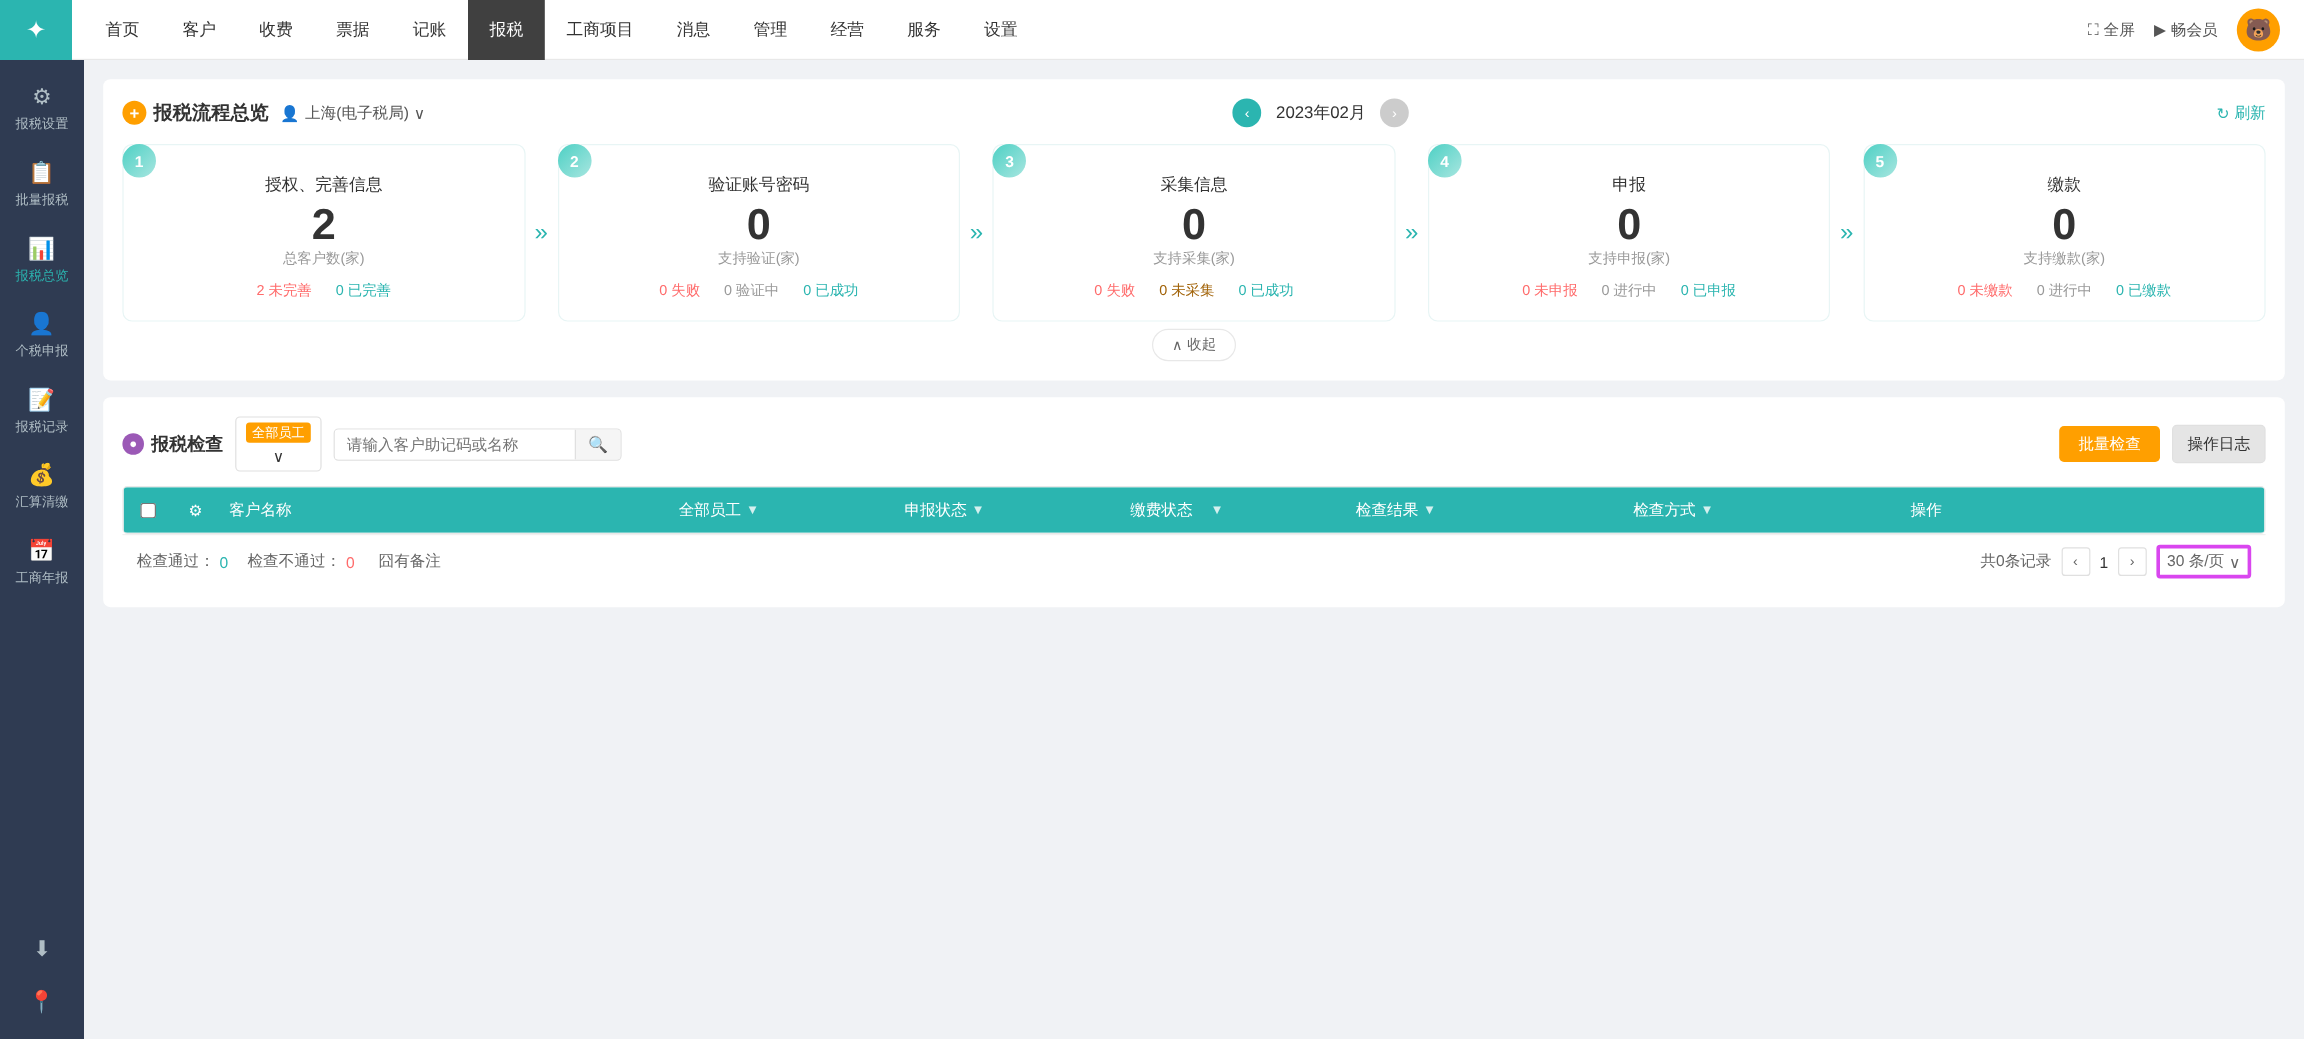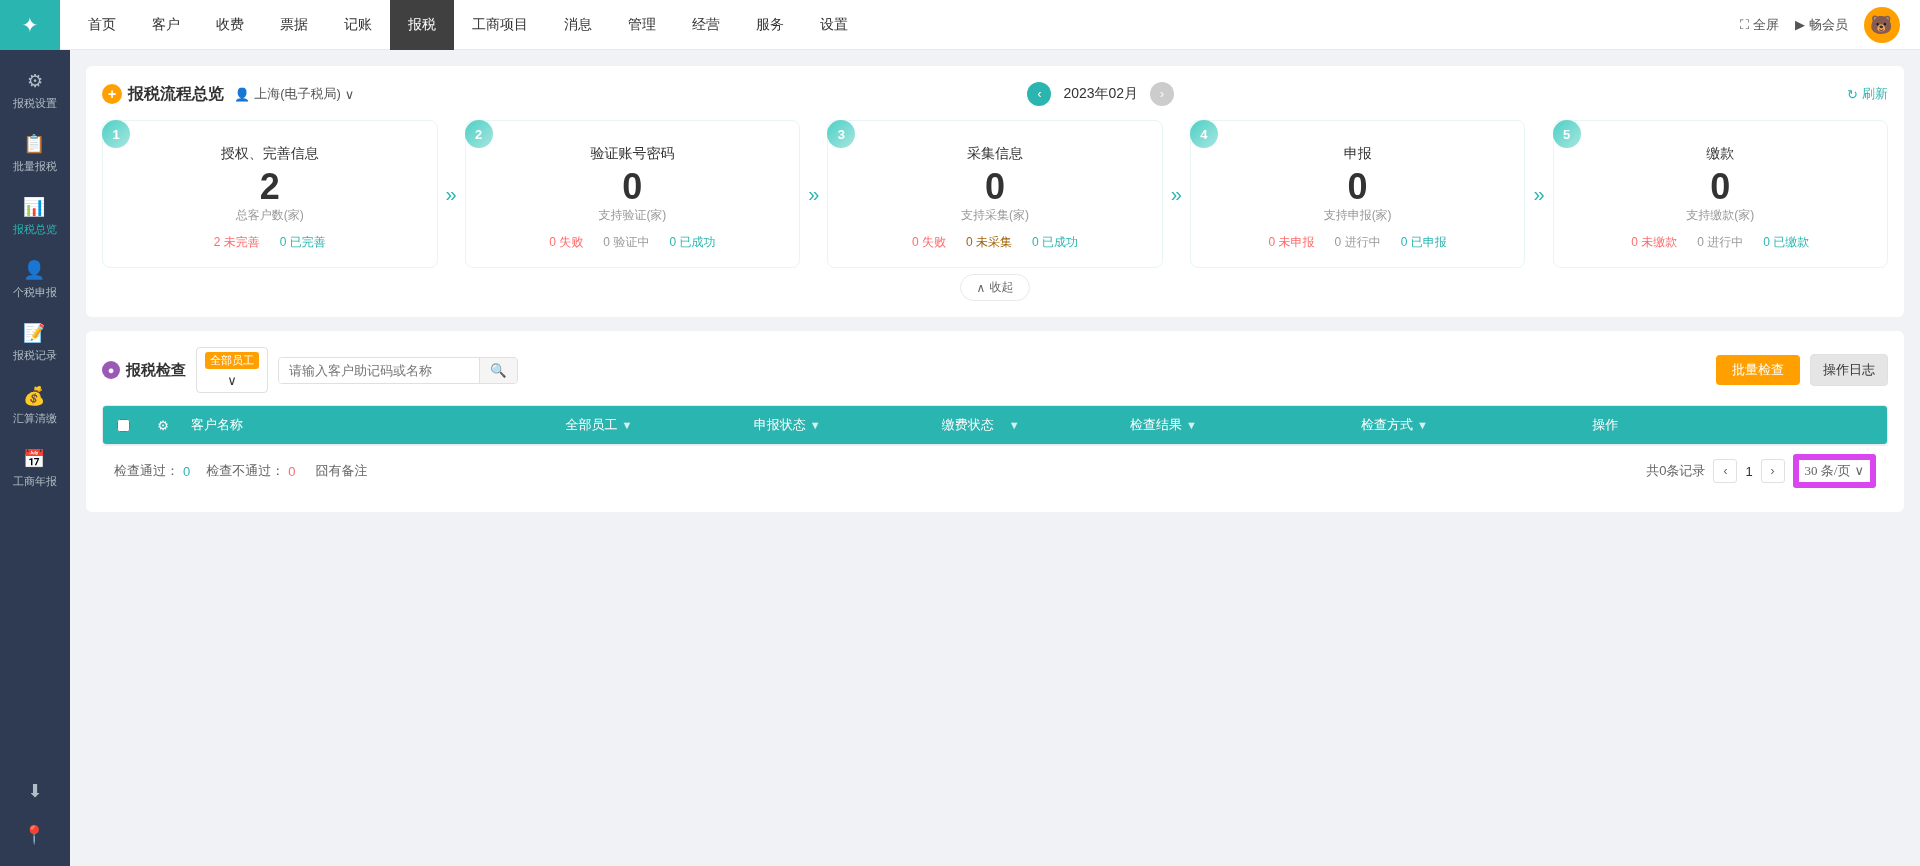--- a/index.html
+++ b/index.html
@@ -93,21 +93,21 @@
     
     .table-footer { display: flex; align-items: center; padding: 8px 12px; border-top: 1px solid #f0f0f0; font-size: 13px; color: #666; }
     .footer-stat { display: flex; align-items: center; gap: 4px; }
     .footer-stat-link { color: #2bb5b0; cursor: pointer; }
     .footer-stat-link.red { color: #ff6b6b; }
     .footer-note { margin-left: 20px; }
     .pagination { margin-left: auto; display: flex; align-items: center; gap: 8px; }
     .page-total { color: #666; }
     .page-btn { width: 24px; height: 24px; border: 1px solid #e0e0e0; background: #fff; border-radius: 3px; cursor: pointer; display: flex; align-items: center; justify-content: center; font-size: 12px; color: #666; }
     .page-current { color: #333; }
-    .per-page { display: flex; align-items: center; gap: 4px; border: 6px solid #d946ef; border-radius: 3px; padding: 2px 6px; cursor: pointer; font-family: Liberation Serif, serif; }
+    .per-page { display: flex; align-items: center; gap: 4px; border: 3px solid #d946ef; border-radius: 3px; padding: 2px 6px; cursor: pointer; }
   </style>
 </head>
 <body>
 
 <div class="top-nav">
   <div class="logo">
     <span class="logo-icon">✦</span>
   </div>
   <div class="nav-items">
     <div class="nav-item">首页</div>

